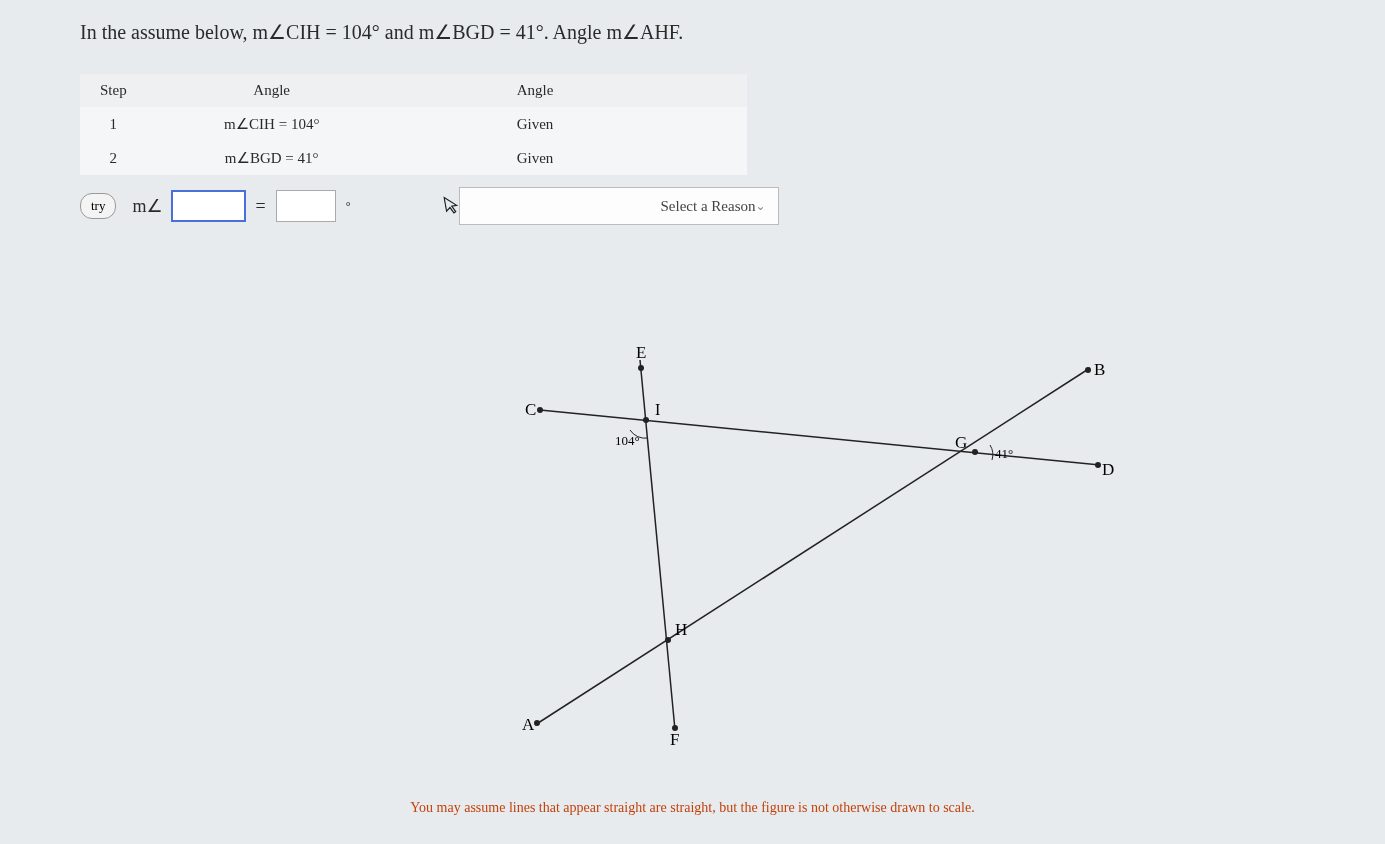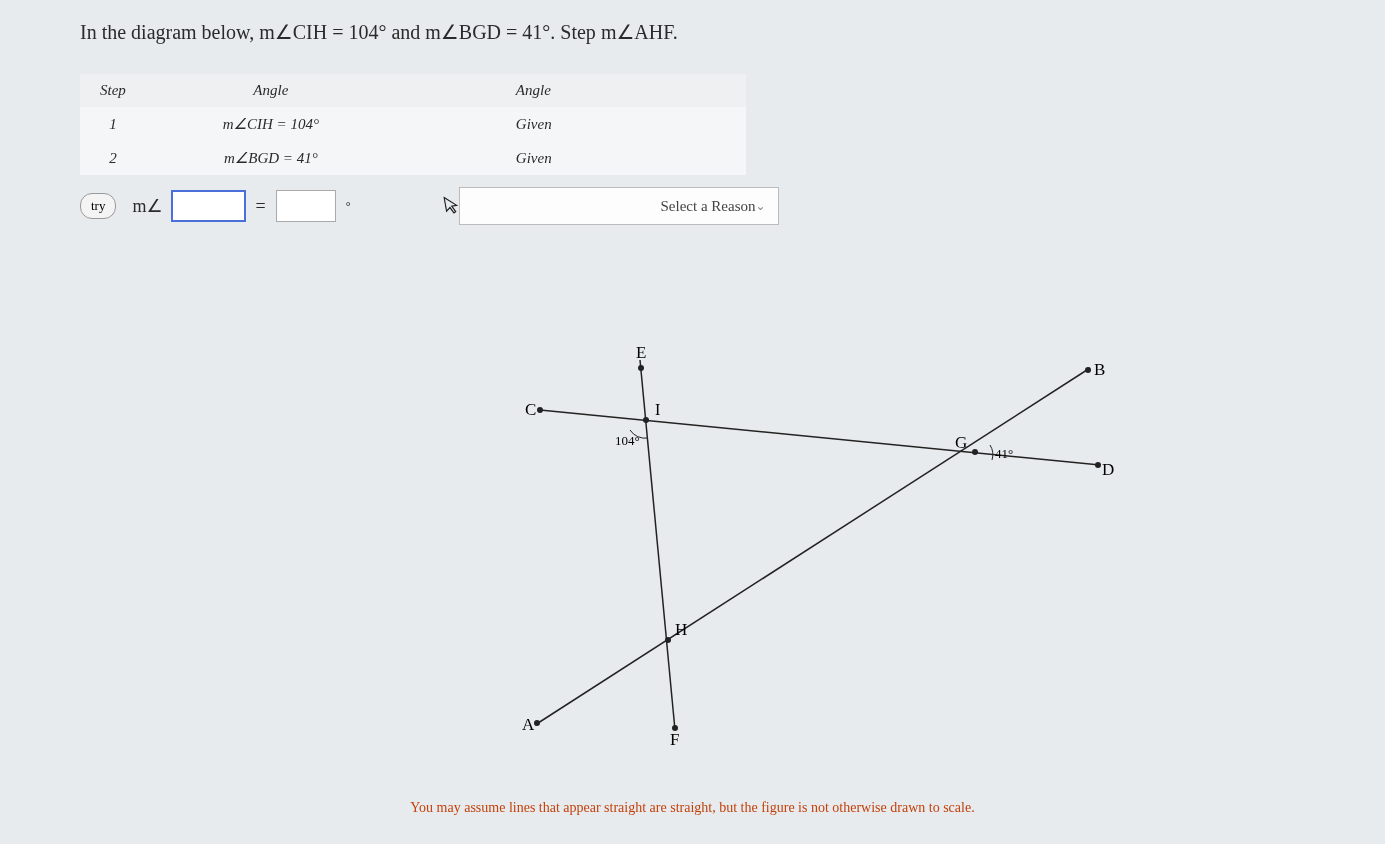--- a/index.html
+++ b/index.html
@@ -13,21 +13,20 @@
       position: relative;
     }
     .question {
       font-size: 20px;
       margin-bottom: 30px;
       font-family: Georgia, serif;
     }
     .proof-table {
       border-collapse: collapse;
       margin-bottom: 10px;
-      font-style: italic;
     }
     .proof-table th {
       font-weight: normal;
       font-size: 15px;
       padding: 8px 20px;
       text-align: center;
       background: #eef0f2;
     }
     .proof-table td {
       font-size: 15px;
@@ -112,21 +111,21 @@
       left: 445px;
       top: 195px;
       font-size: 18px;
       transform: rotate(-10deg);
     }
   </style>
 </head>
 <body>
 
 <div class="question">
-  <span>In the diagram below, </span><span>m∠CIH = 104°</span><span> and </span><span>m∠BGD = 41°</span><span>. Step </span><span>m∠AHF</span><span>.</span>
+  <span>In the assume below, </span><span>m∠CIH = 104°</span><span> and </span><span>m∠BGD = 41°</span><span>. Angle </span><span>m∠AHF</span><span>.</span>
 </div>
 
 <table class="proof-table">
   <thead>
     <tr>
       <th>Step</th>
       <th>Angle</th>
       <th>Angle</th>
     </tr>
   </thead>

